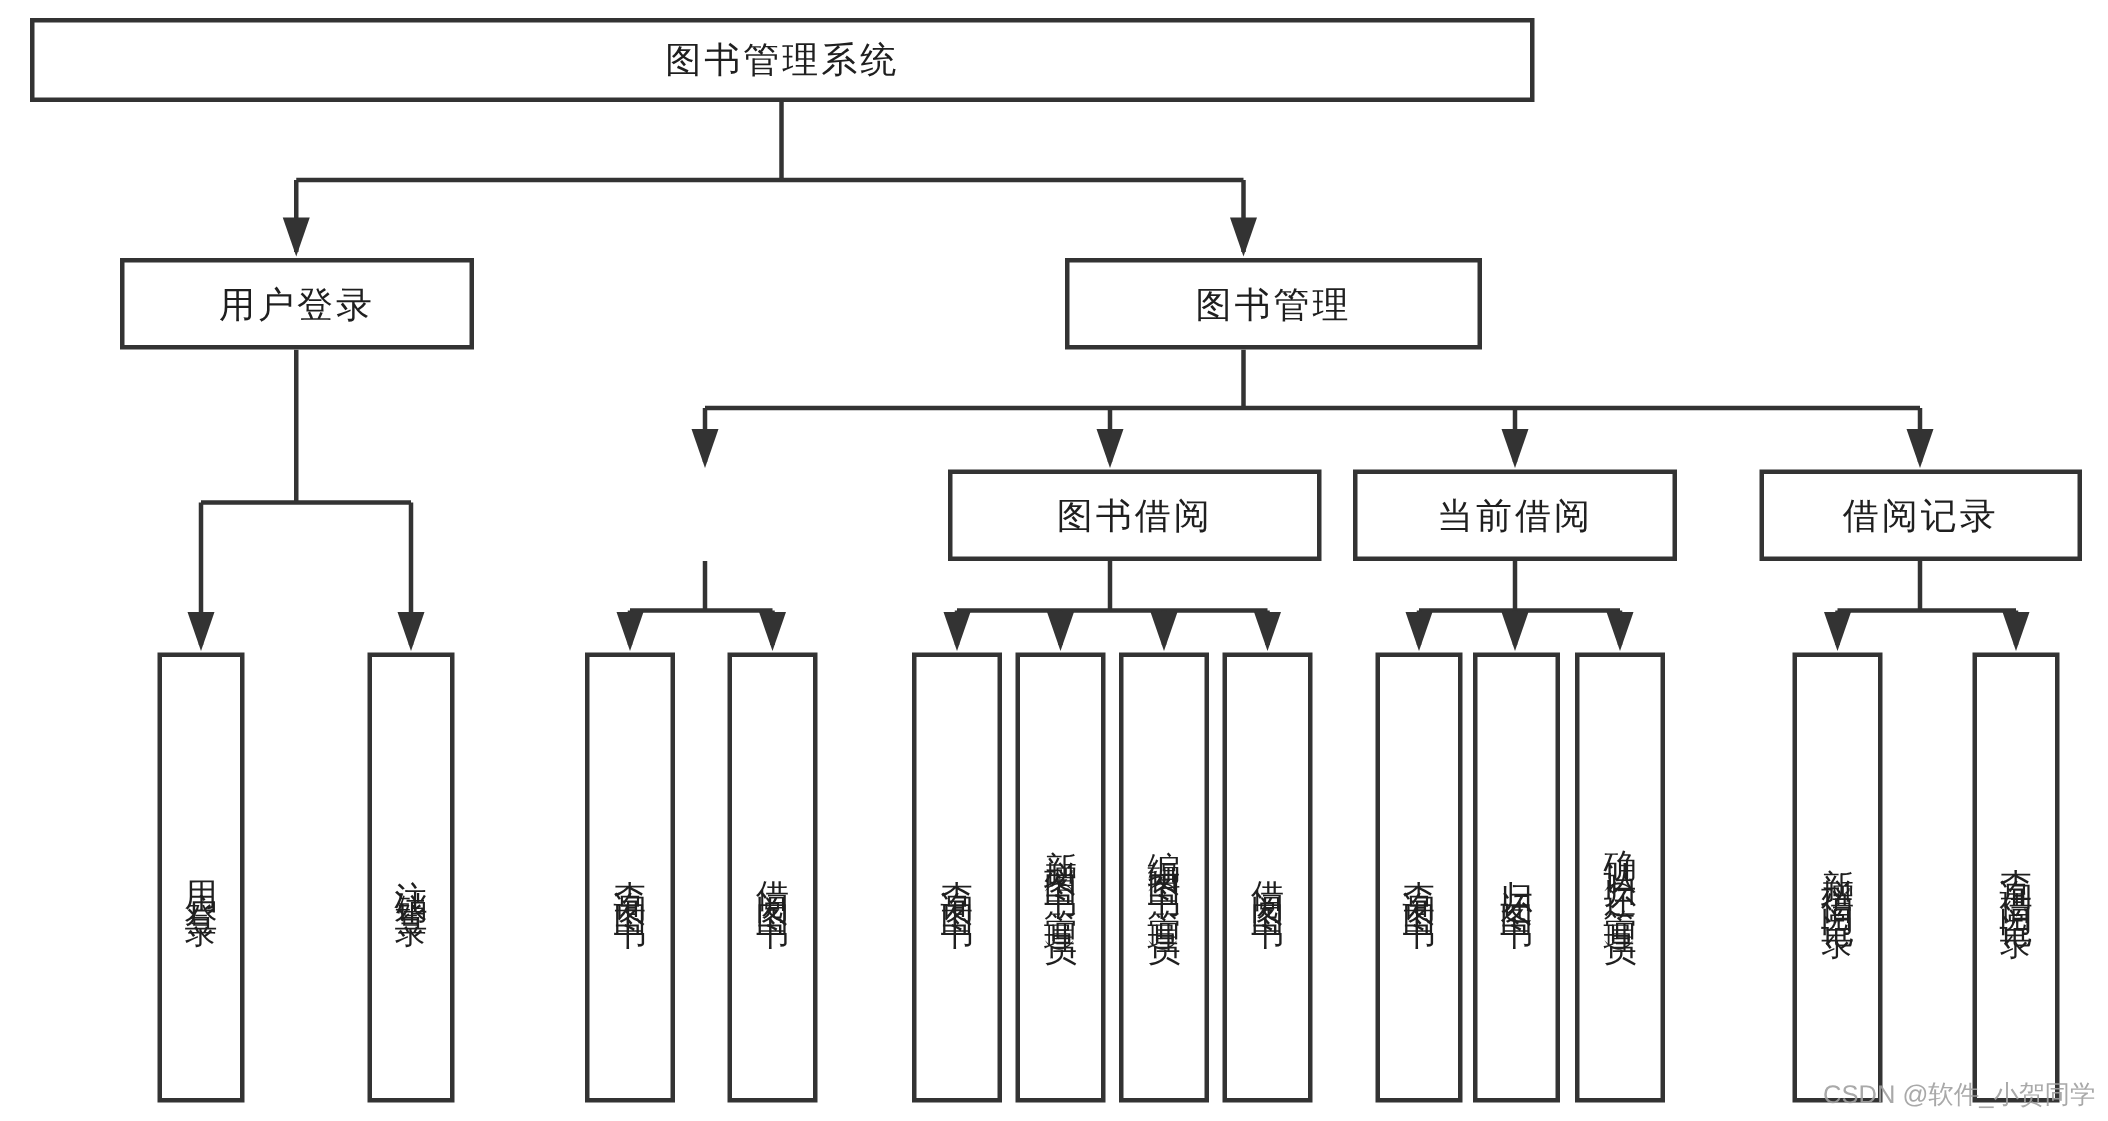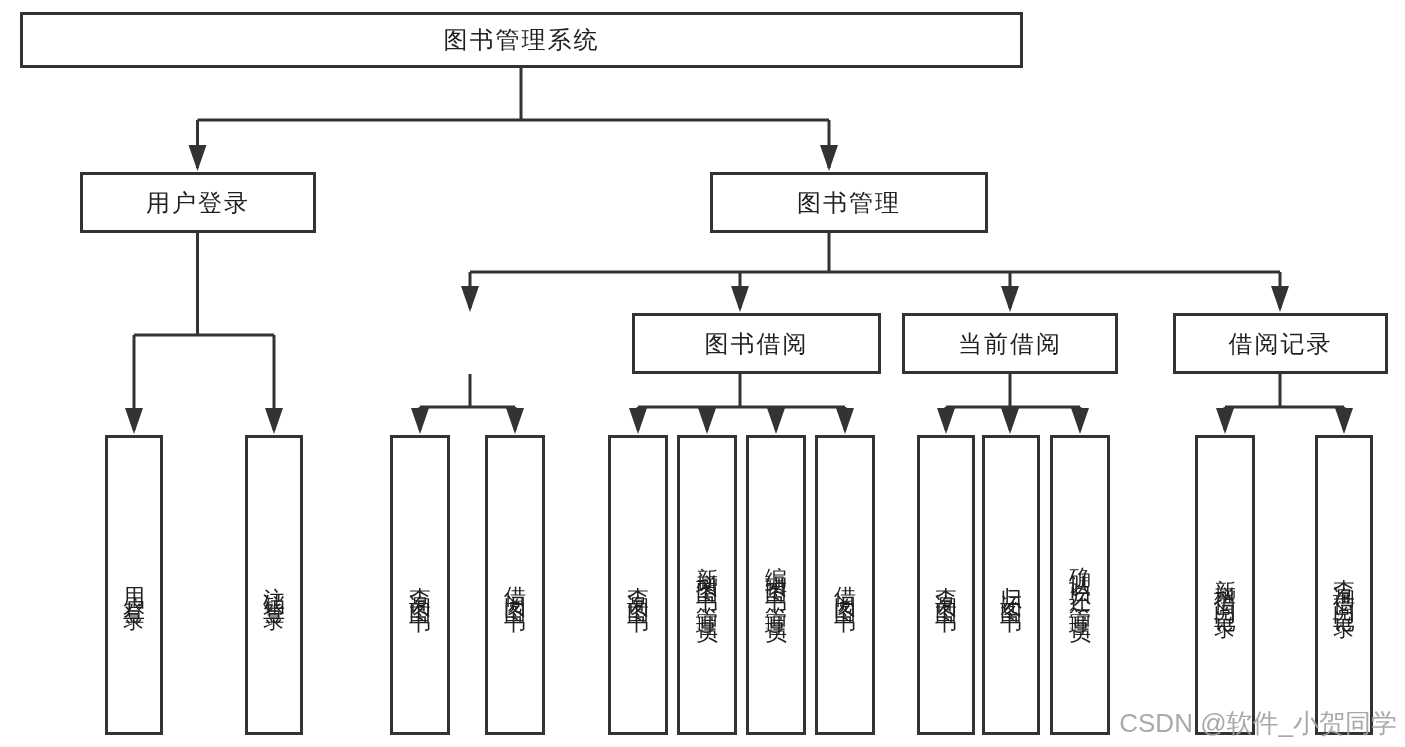--- a/index.html
+++ b/index.html
@@ -31,21 +31,21 @@
   .h-box{font-size:24px;letter-spacing:2px;}
   .v-box{
     font-size:22px;
     writing-mode:vertical-rl;
     text-orientation:upright;
     letter-spacing:8px;
     line-height:1;
   }
   .watermark{
     position:absolute;right:8px;bottom:6px;
-    font-size:26px;color:var(--color-watermark);
+    font-size:17px;color:var(--color-watermark);
     opacity:.9;white-space:nowrap;
   }
 </style>
 </head>
 <body>
 
 <div class="canvas">
 
   <svg class="connectors" viewBox="0 0 1405 747">
     <g>

